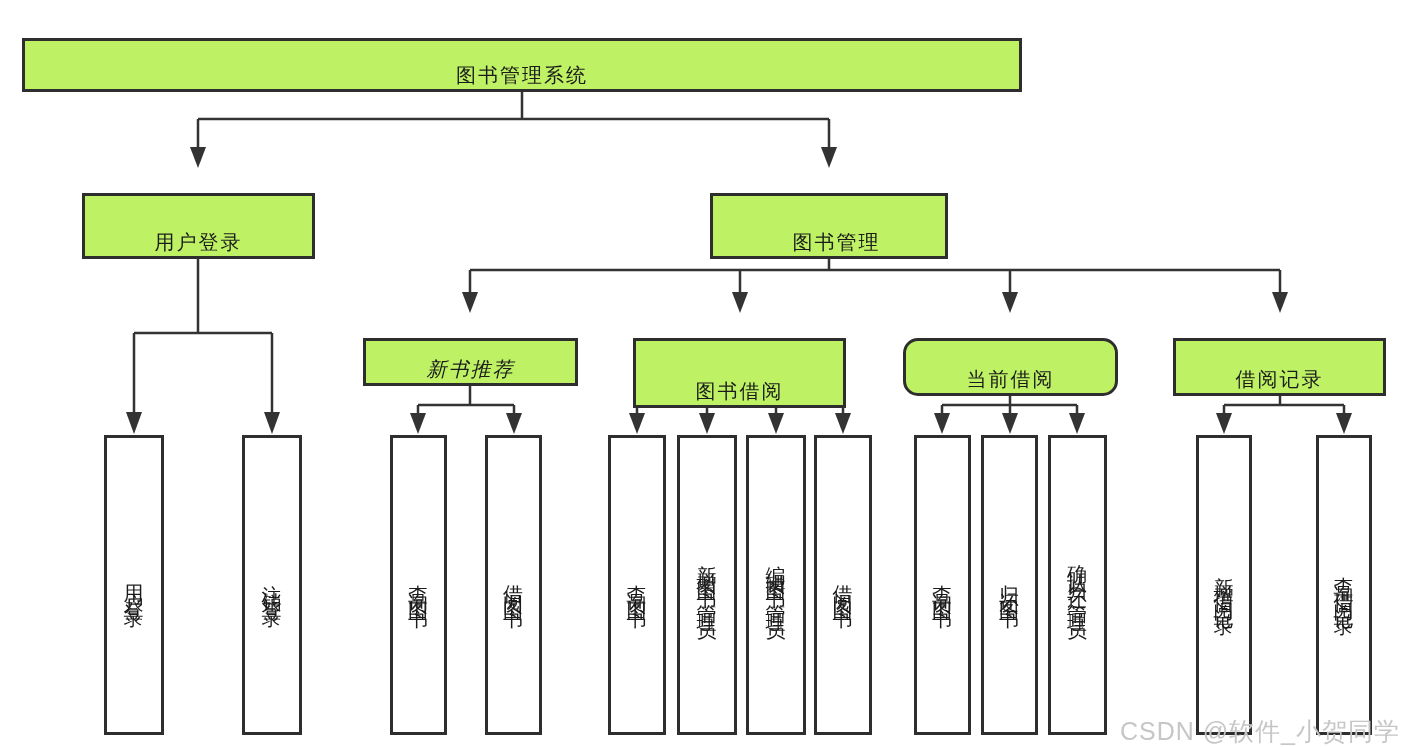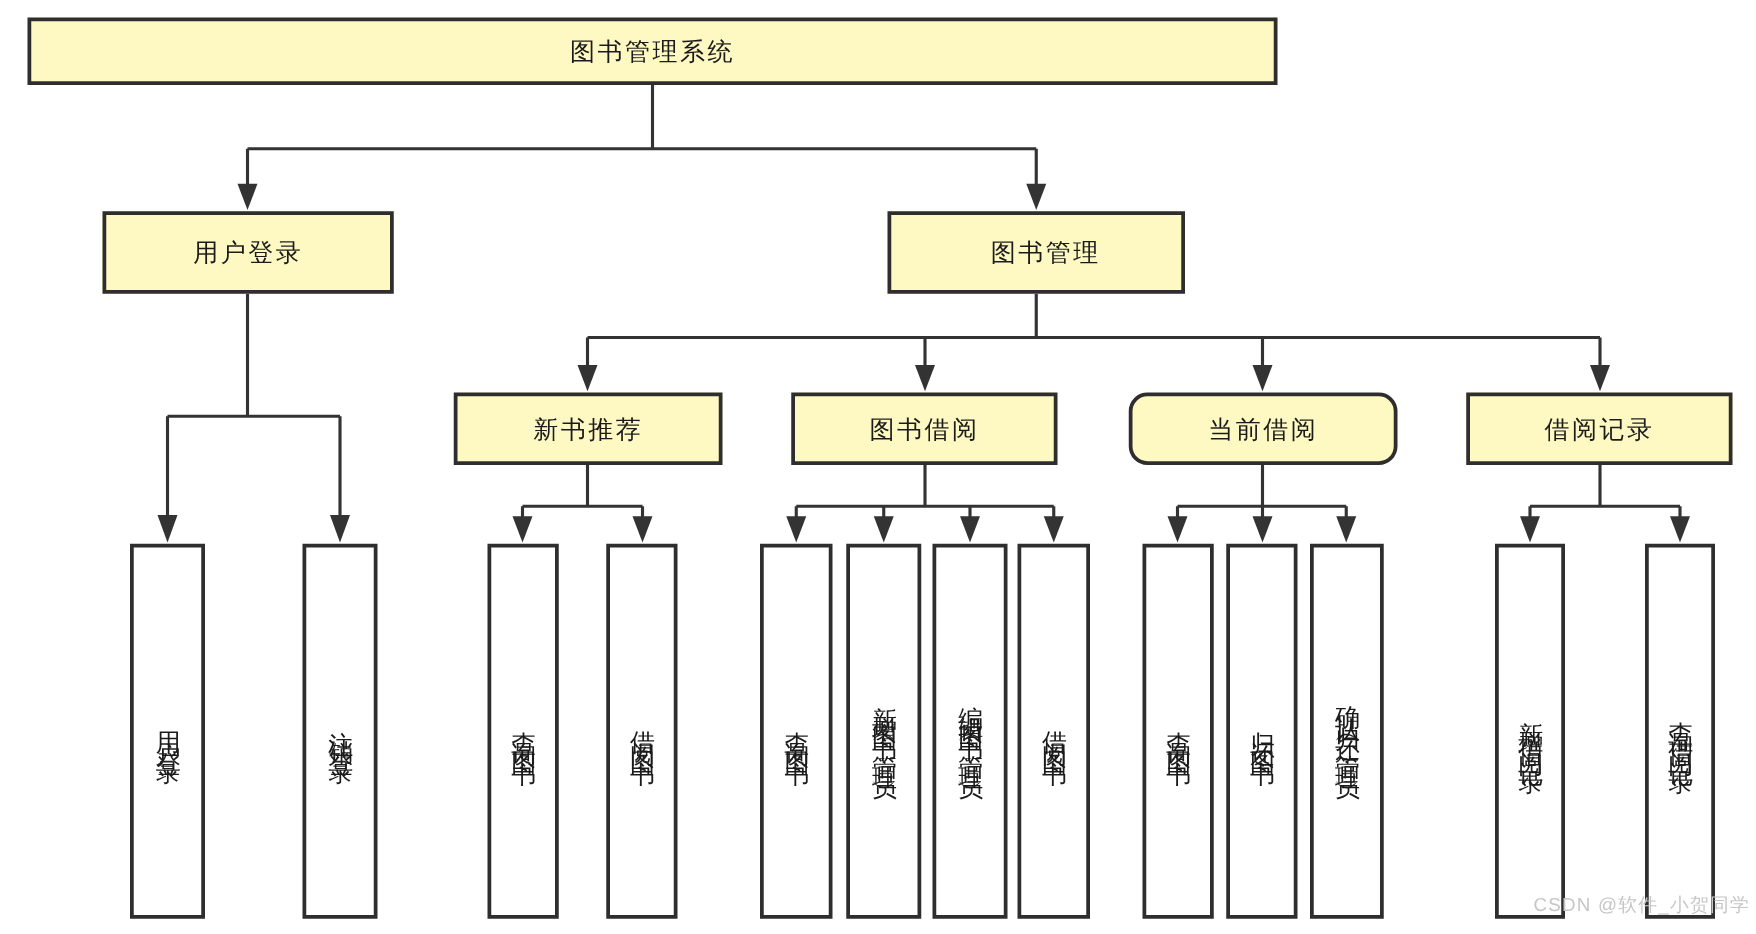--- a/index.html
+++ b/index.html
@@ -13,24 +13,25 @@
   }
   .connectors {
     position: absolute;
     left: 0; top: 0;
     width: 1405px; height: 747px;
   }
   .hbox {
     position: absolute;
     box-sizing: border-box;
     border: 3px solid #2e2e2e;
-    background: #fef9c3;
+    background: #bef264;
     display: flex;
-    align-items: center;
+    align-items: flex-end;
     justify-content: center;
+    margin-top: 24px;
   }
   .hbox span {
     font-size: 20px;
     color: #1b1b1b;
     letter-spacing: 2px;
     white-space: nowrap;
   }
   .vbox {
     position: absolute;
     box-sizing: border-box;
@@ -47,21 +48,21 @@
     text-orientation: mixed;
     font-size: 20px;
     letter-spacing: 8px;
     line-height: 1.1;
     color: #1b1b1b;
   }
   .watermark {
     position: absolute;
     top: 715px;
     right: 5px;
-    font-size: 15px;
+    font-size: 25px;
     color: #c6c6c6;
     letter-spacing: 1px;
     z-index: 5;
     white-space: nowrap;
   }
 </style>
 </head>
 <body>
 
 <div class="canvas">
@@ -106,24 +107,24 @@
     <span>图书管理系统</span>
   </div>
 
   <div class="hbox" style="left:82px; top:169px; width:233px; height:66px;">
     <span>用户登录</span>
   </div>
   <div class="hbox" style="left:710px; top:169px; width:238px; height:66px;padding-left:15px;">
     <span>图书管理</span>
   </div>
 
-  <div class="hbox" style="left:363px; top:314px; width:215px; height:58px;">
+  <div class="hbox" style="left:363px; top:314px; width:215px; height:48px;font-style:italic;">
     <span>新书推荐</span>
   </div>
-  <div class="hbox" style="left:633px; top:314px; width:213px; height:58px;">
+  <div class="hbox" style="left:633px; top:314px; width:213px; height:70px;">
     <span>图书借阅</span>
   </div>
   <div class="hbox" style="left:903px; top:314px; width:215px; height:58px;border-radius:15px;">
     <span>当前借阅</span>
   </div>
   <div class="hbox" style="left:1173px; top:314px; width:213px; height:58px;">
     <span>借阅记录</span>
   </div>
 
   <div class="vbox" style="left:104px; width:60px;">

